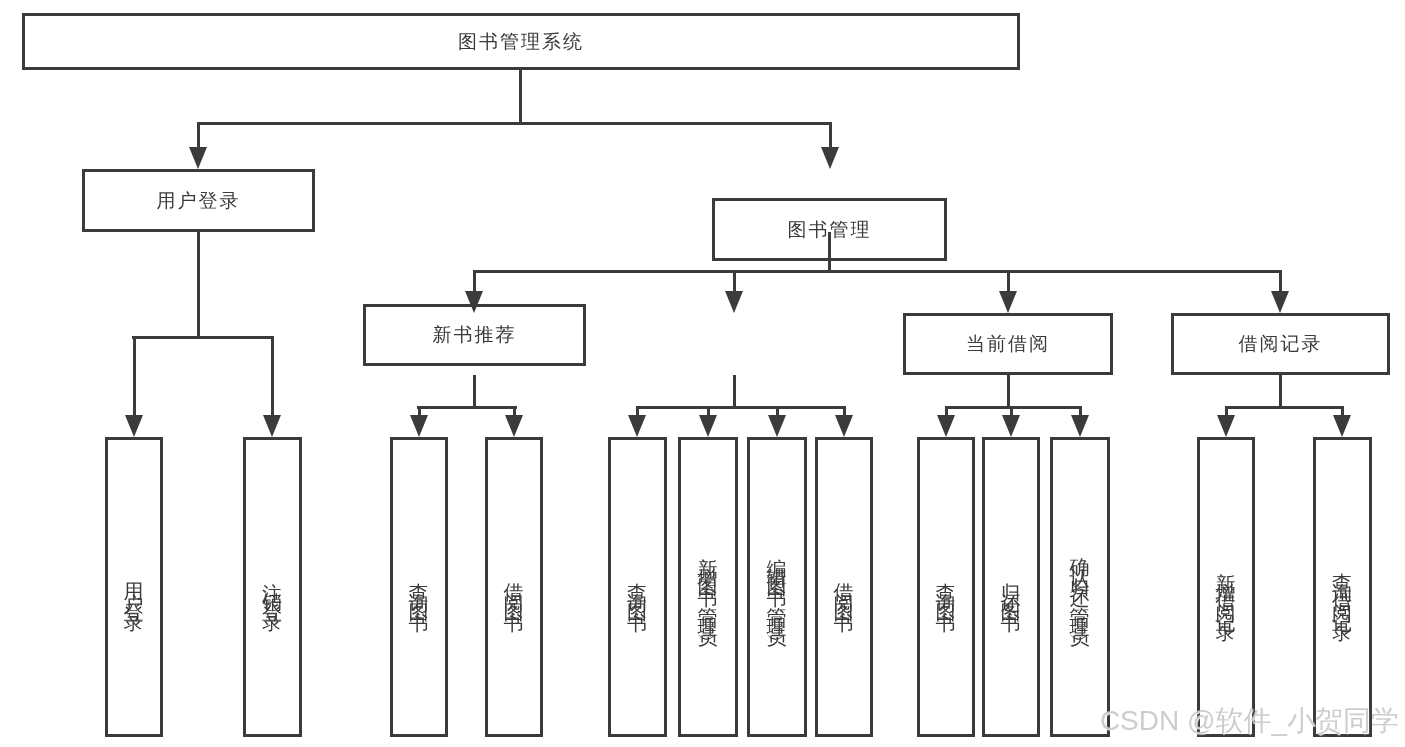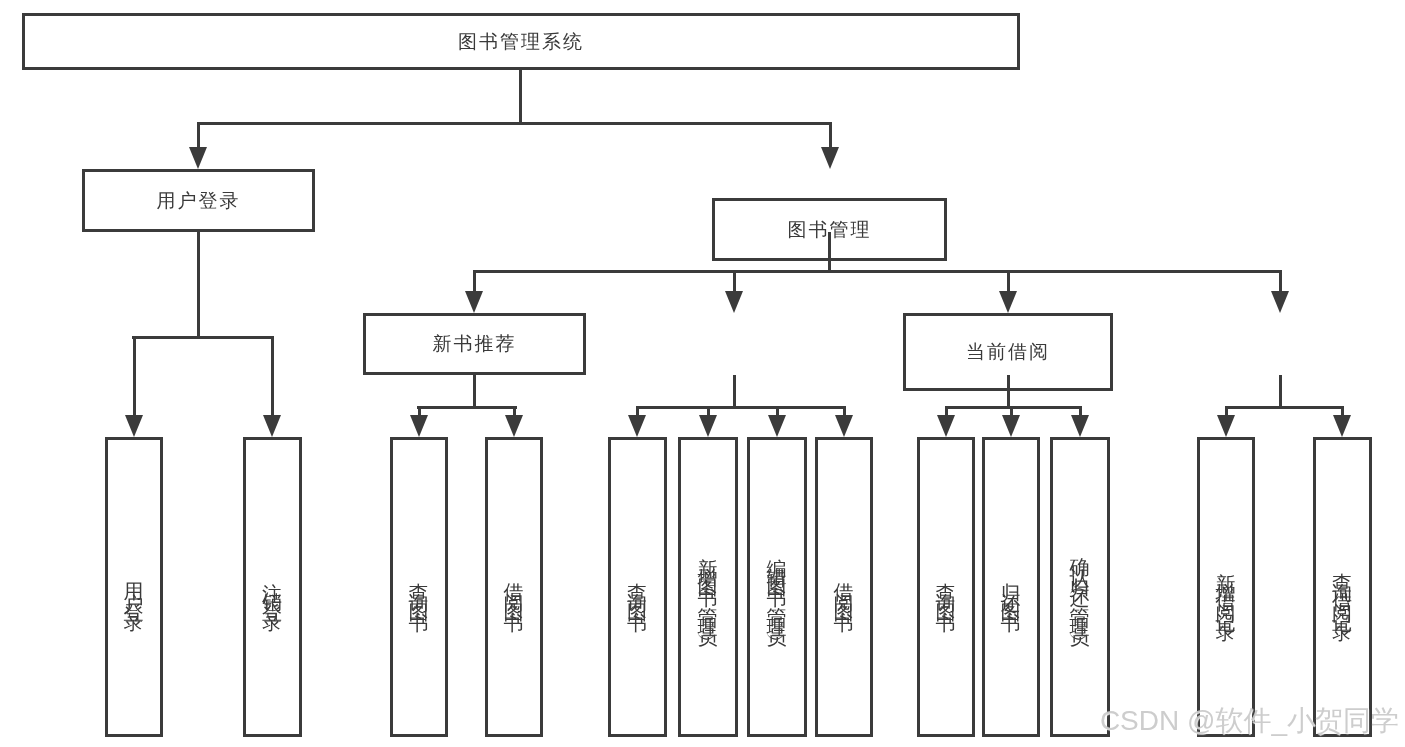--- a/index.html
+++ b/index.html
@@ -70,29 +70,32 @@
   </div>
 
   <div class="box h" style="left:82px; top:169px; width:233px; height:63px;">
     <span>用户登录</span>
   </div>
 
   <div class="box h" style="left:712px; top:154px; width:235px; height:63px;margin-top:44px;">
     <span>图书管理</span>
   </div>
 
-  <div class="box h" style="left:363px; top:313px; width:223px; height:62px;">
+  <div class="box h" style="left:363px; top:304px; width:223px; height:62px;">
     <span>新书推荐</span>
   </div>
 
 
-  <div class="box h" style="left:903px; top:313px; width:210px; height:78px;justify-content:center;">
+  <div class="box h" style="left:903px; top:313px; width:210px; height:62px;justify-content:center;">
     <span>当前借阅</span>
   </div>
 
+  <div class="box h" style="left:1171px; top:313px; width:219px; height:62px;">
+    <span>借阅记录</span>
+  </div>
 
   <div class="box v" style="left:105px; top:437px; width:58px; height:300px;">
     <span>用户登录</span>
   </div>
   <div class="box v" style="left:243px; top:437px; width:59px; height:300px;">
     <span>注销登录</span>
   </div>
 
   <div class="box v" style="left:390px; top:437px; width:58px; height:300px;">
     <span>查询图书</span>

